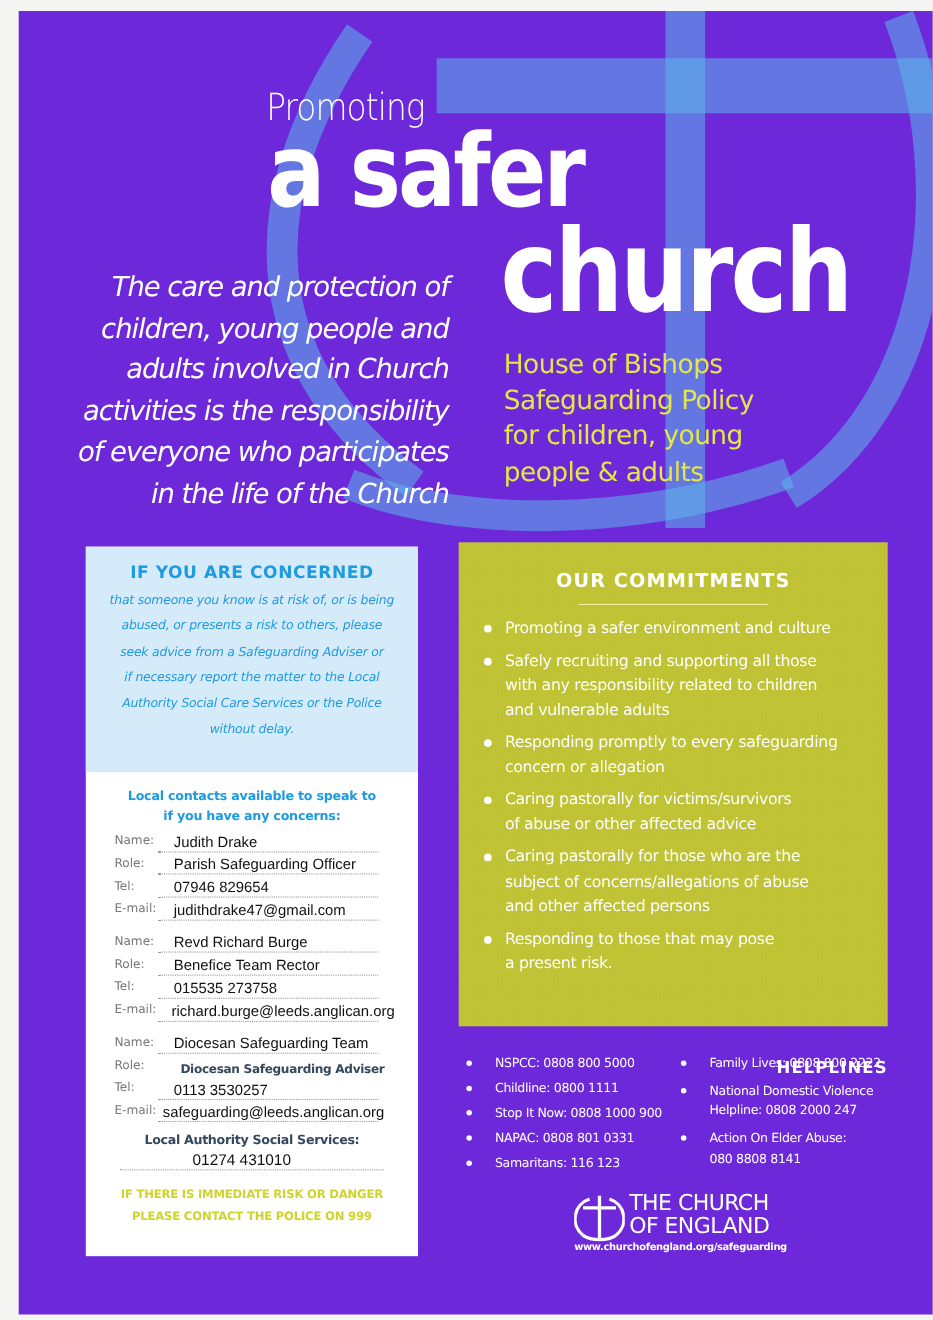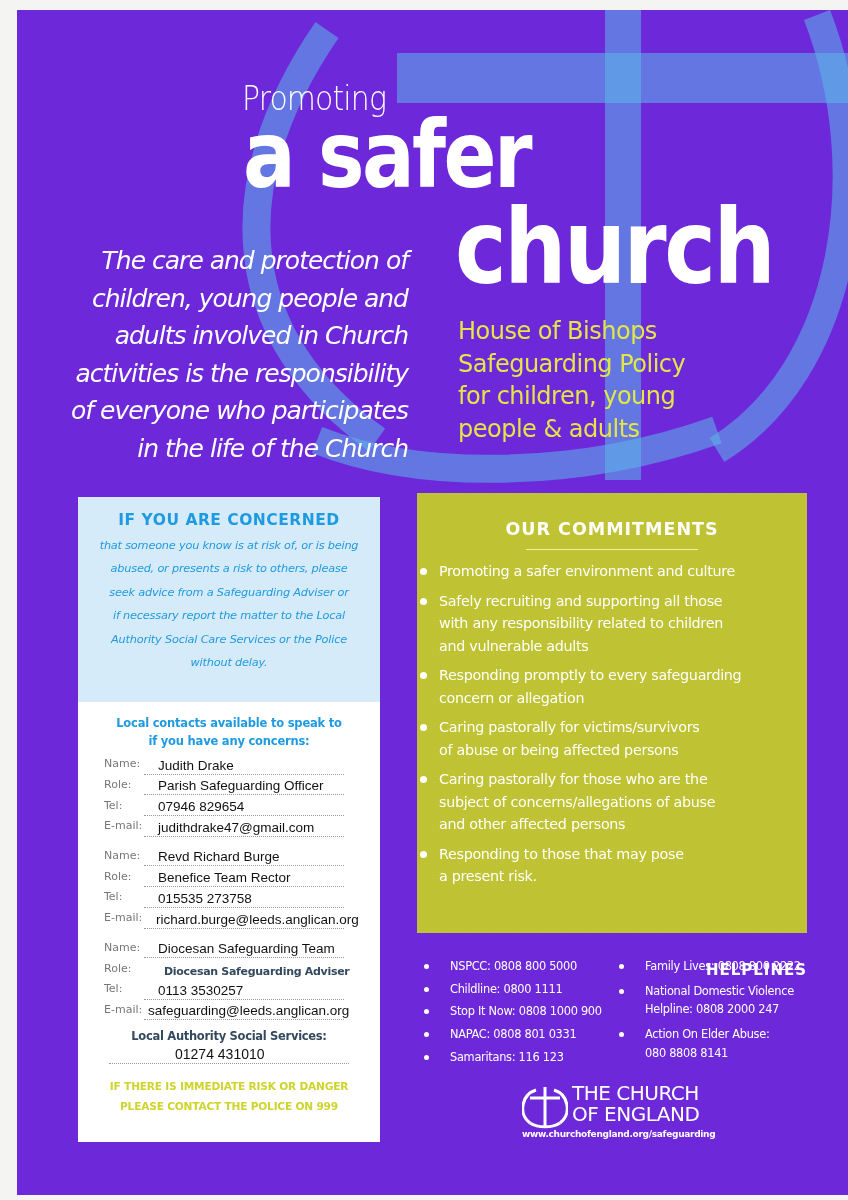--- a/index.html
+++ b/index.html
@@ -67,21 +67,21 @@
     .danger span { display: block; white-space: nowrap; }
 
     
     .commit-box {
       position: absolute; left: 400px; top: 483px; width: 390px; height: 440px; background: #bfc232;
       background-image: radial-gradient(rgba(255,255,255,0.04) 1px, transparent 1px);
       background-size: 3px 3px;
     }
     .commit-title { text-align: center; color: #fff; font-weight: bold; font-size: 17.5px; letter-spacing: 1px; margin-top: 26px; }
     .commit-rule { width: 172px; height: 1px; background: #eef0a4; margin: 10px auto 10px; }
-    .commit-list { list-style: none; padding-left: 0; }
+    .commit-list { list-style: none; padding-left: 20px; }
     .commit-list li { position: relative; padding-left: 22px; color: #fff; font-size: 14.3px; line-height: 22.5px; margin-bottom: 7px; letter-spacing: -0.3px; }
     .commit-list li .dot { position: absolute; left: 3px; top: 8px; width: 7px; height: 7px; border-radius: 50%; background: #fff; }
     .commit-list li span.line { display: block; white-space: nowrap; }
 
     
     .helplines-title { position: absolute; left: 400px; top: 951px; width: 390px; text-align: right; color: #fff; font-weight: bold; font-size: 15px; letter-spacing: 1px; }
     .help-col { position: absolute; top: 947px; list-style: none; }
     .help-col li { position: relative; padding-left: 28px; color: #fff; font-size: 11.4px; line-height: 18.7px; white-space: nowrap; letter-spacing: -0.3px; }
     .help-col li .dot { position: absolute; left: 2px; top: 7px; width: 5px; height: 5px; border-radius: 50%; background: #fff; }
     .help-col li span.line { display: block; }
@@ -261,21 +261,21 @@
         <span class="line">and vulnerable adults</span>
       </li>
       <li>
         <i class="dot"></i>
         <span class="line">Responding promptly to every safeguarding</span>
         <span class="line">concern or allegation</span>
       </li>
       <li>
         <i class="dot"></i>
         <span class="line">Caring pastorally for victims/survivors</span>
-        <span class="line">of abuse or being affected persons</span>
+        <span class="line">of abuse or other affected advice</span>
       </li>
       <li>
         <i class="dot"></i>
         <span class="line">Caring pastorally for those who are the</span>
         <span class="line">subject of concerns/allegations of abuse</span>
         <span class="line">and other affected persons</span>
       </li>
       <li>
         <i class="dot"></i>
         <span class="line">Responding to those that may pose</span>

